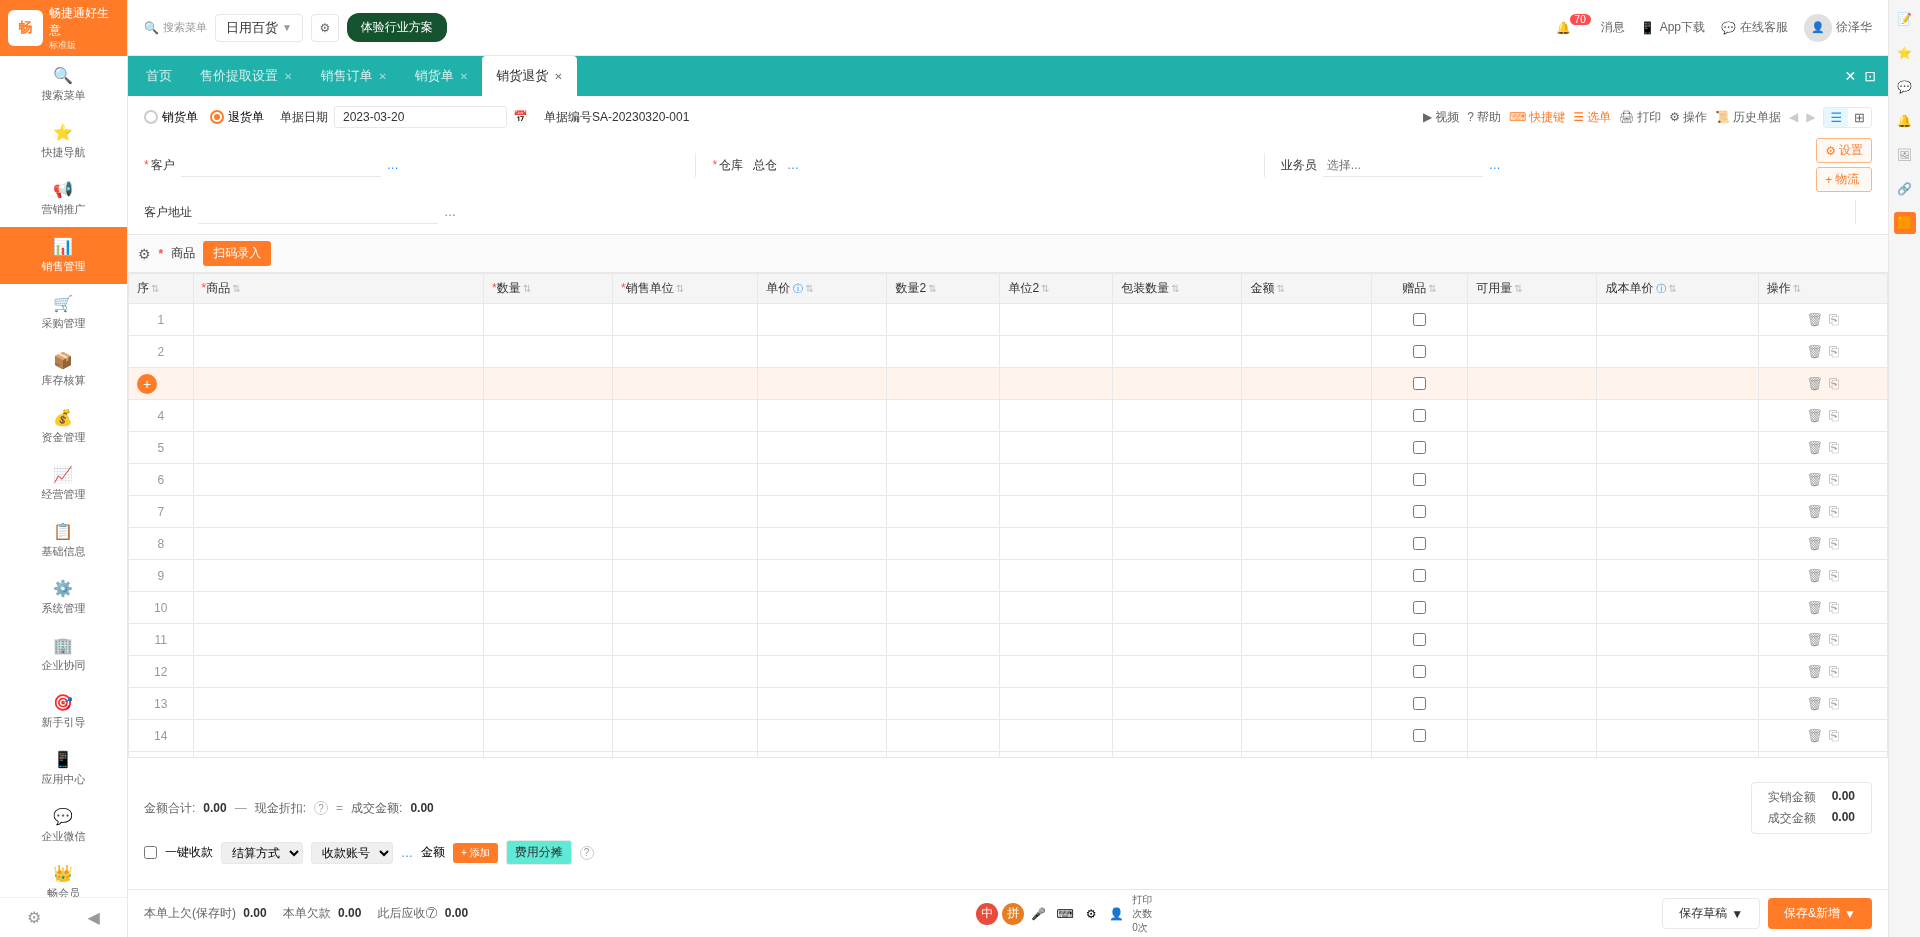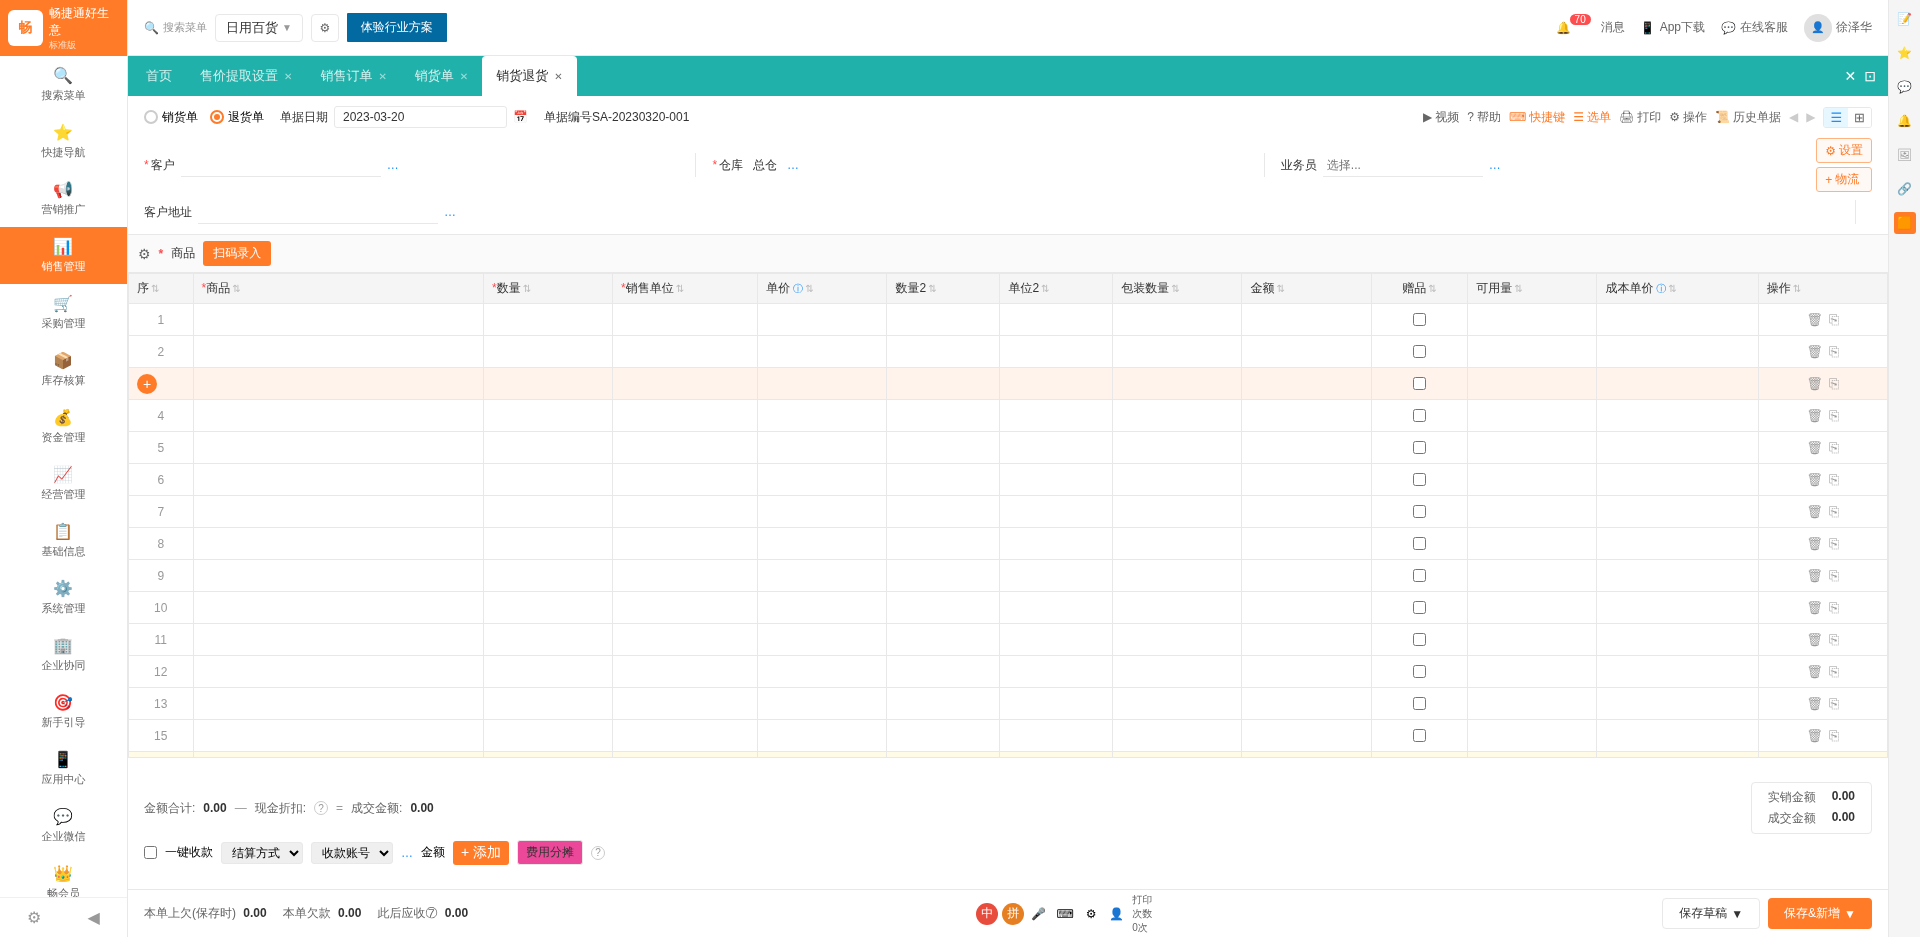--- a/index.html
+++ b/index.html
@@ -21,21 +21,21 @@
 
     
     .main { flex: 1; display: flex; flex-direction: column; overflow: hidden; }
 
     
     .topbar { height: 56px; background: #fff; display: flex; align-items: center; justify-content: space-between; padding: 0 16px; border-bottom: 1px solid #e8e8e8; flex-shrink: 0; }
     .topbar-left { display: flex; align-items: center; gap: 8px; }
     .topbar-search { display: flex; align-items: center; gap: 4px; color: #666; font-size: 12px; cursor: pointer; }
     .topbar-select { display: flex; align-items: center; gap: 4px; color: #333; font-size: 13px; border: 1px solid #e8e8e8; border-radius: 4px; padding: 4px 10px; cursor: pointer; }
     .topbar-settings-btn { width: 28px; height: 28px; border: 1px solid #e8e8e8; border-radius: 4px; display: flex; align-items: center; justify-content: center; cursor: pointer; color: #666; }
-    .topbar-experience-btn { background: #0369a1; color: #fff; border: none; border-radius: 1px; padding: 6px 14px; cursor: pointer; font-size: 12px; }
+    .topbar-experience-btn { background: #14532d; color: #fff; border: none; border-radius: 12px; padding: 6px 14px; cursor: pointer; font-size: 12px; }
     .topbar-right { display: flex; align-items: center; gap: 16px; }
     .topbar-right-item { display: flex; align-items: center; gap: 4px; color: #666; font-size: 12px; cursor: pointer; }
     .badge { background: #ff4d4f; color: #fff; border-radius: 10px; padding: 0 5px; font-size: 10px; min-width: 16px; text-align: center; position: relative; top: -8px; left: -6px; }
     .user-avatar { width: 28px; height: 28px; border-radius: 50%; background: #e0e0e0; display: flex; align-items: center; justify-content: center; font-size: 11px; color: #666; }
 
     
     .tabs { background: #20b2aa; display: flex; align-items: center; height: 40px; flex-shrink: 0; padding: 0 4px; }
     .tab { padding: 0 14px; height: 40px; display: flex; align-items: center; gap: 6px; cursor: pointer; color: rgba(255,255,255,0.8); font-size: 13px; position: relative; }
     .tab.active { background: #fff; color: #333; border-radius: 4px 4px 0 0; }
     .tab-close { font-size: 10px; cursor: pointer; opacity: 0.7; }
@@ -97,22 +97,22 @@
     .amount-row { display: flex; align-items: center; gap: 8px; font-size: 12px; }
     .amount-label { color: #666; }
     .amount-value { color: #333; font-weight: bold; }
     .amount-dash { color: #999; }
     .amount-equals { color: #999; }
     .help-icon { width: 14px; height: 14px; border-radius: 50%; border: 1px solid #ccc; display: flex; align-items: center; justify-content: center; font-size: 10px; color: #999; cursor: pointer; }
 
     .payment-row { display: flex; align-items: center; gap: 8px; margin-top: 6px; font-size: 12px; }
     .payment-checkbox { cursor: pointer; }
     .payment-select { border: 1px solid #e8e8e8; border-radius: 3px; padding: 2px 6px; font-size: 12px; }
-    .add-fee-btn { background: #ff7b27; color: #fff; border: none; border-radius: 3px; padding: 3px 8px; font-size: 14px; cursor: pointer; }
-    .fee-split-btn { border: 1px solid #e8e8e8; border-radius: 3px; padding: 3px 8px; font-size: 12px; background: #ec4899; cursor: pointer; color: #333; }
+    .add-fee-btn { background: #ff7b27; color: #fff; border: none; border-radius: 3px; padding: 3px 8px; font-size: 10px; cursor: pointer; }
+    .fee-split-btn { border: 1px solid #e8e8e8; border-radius: 3px; padding: 3px 8px; font-size: 12px; background: #5eead4; cursor: pointer; color: #333; }
 
     
     .bottom-bar { background: #fff; border-top: 1px solid #e8e8e8; padding: 8px 16px; display: flex; align-items: center; justify-content: space-between; flex-shrink: 0; }
     .bottom-left { display: flex; align-items: center; gap: 16px; font-size: 12px; color: #666; }
     .bottom-center { display: flex; align-items: center; gap: 4px; }
     .bottom-center-icon { width: 22px; height: 22px; border-radius: 50%; display: flex; align-items: center; justify-content: center; font-size: 12px; cursor: pointer; }
     .bottom-right { display: flex; gap: 8px; }
     .save-draft-btn { border: 1px solid #e8e8e8; background: #fff; border-radius: 4px; padding: 6px 16px; font-size: 12px; cursor: pointer; color: #333; display: flex; align-items: center; gap: 4px; }
     .save-new-btn { background: #ff7b27; color: #fff; border: none; border-radius: 4px; padding: 6px 16px; font-size: 12px; cursor: pointer; display: flex; align-items: center; gap: 4px; }
 
@@ -705,20 +705,44 @@
               <td></td>
               <td></td>
               <td>
                 <div class="row-actions">
                   <span class="row-action-btn">🗑</span>
                   <span class="row-action-btn">⎘</span>
                 </div>
               </td>
             </tr>
             <tr>
+              <td class="row-num">14</td>
+              <td></td>
+              <td></td>
+              <td></td>
+              <td></td>
+              <td></td>
+              <td></td>
+              <td></td>
+              <td></td>
+              <td>
+                <div class="row-checkbox">
+                  <input type="checkbox" style="">
+                </div>
+              </td>
+              <td></td>
+              <td></td>
+              <td>
+                <div class="row-actions">
+                  <span class="row-action-btn">🗑</span>
+                  <span class="row-action-btn">⎘</span>
+                </div>
+              </td>
+            </tr>
+            <tr>
               <td class="row-num">15</td>
               <td></td>
               <td></td>
               <td></td>
               <td></td>
               <td></td>
               <td></td>
               <td></td>
               <td></td>
               <td>

